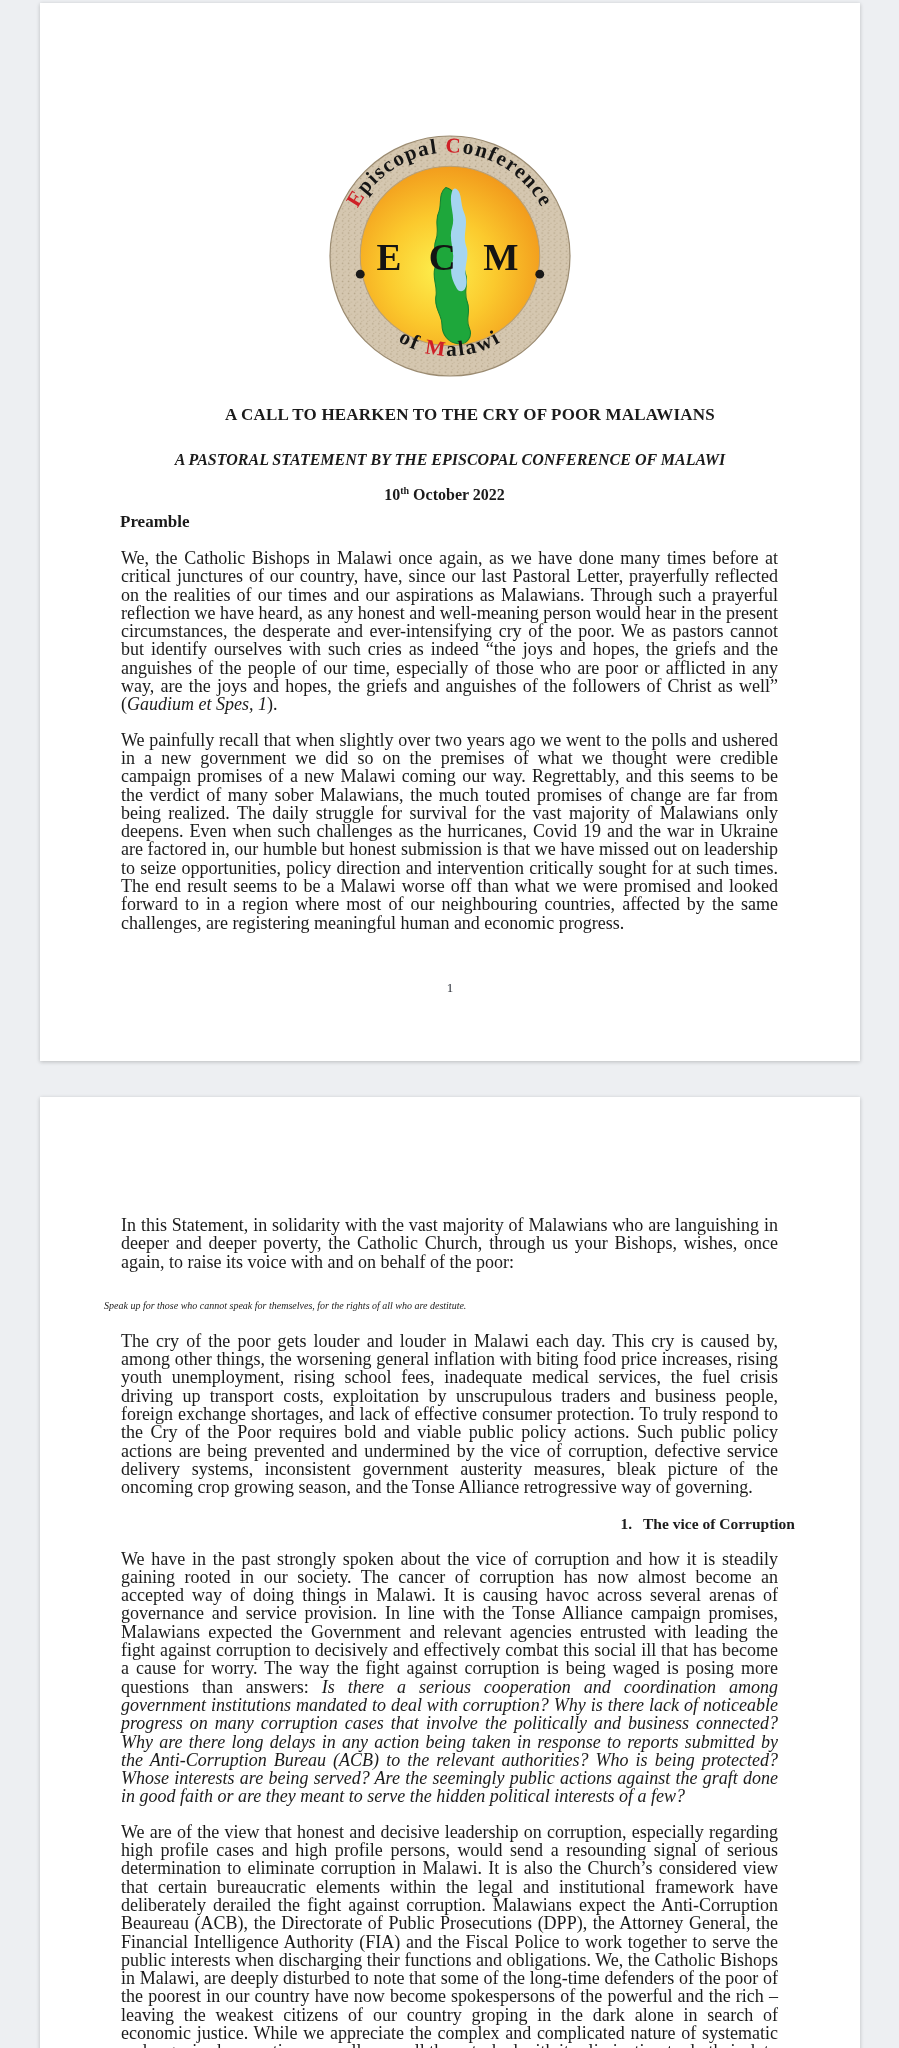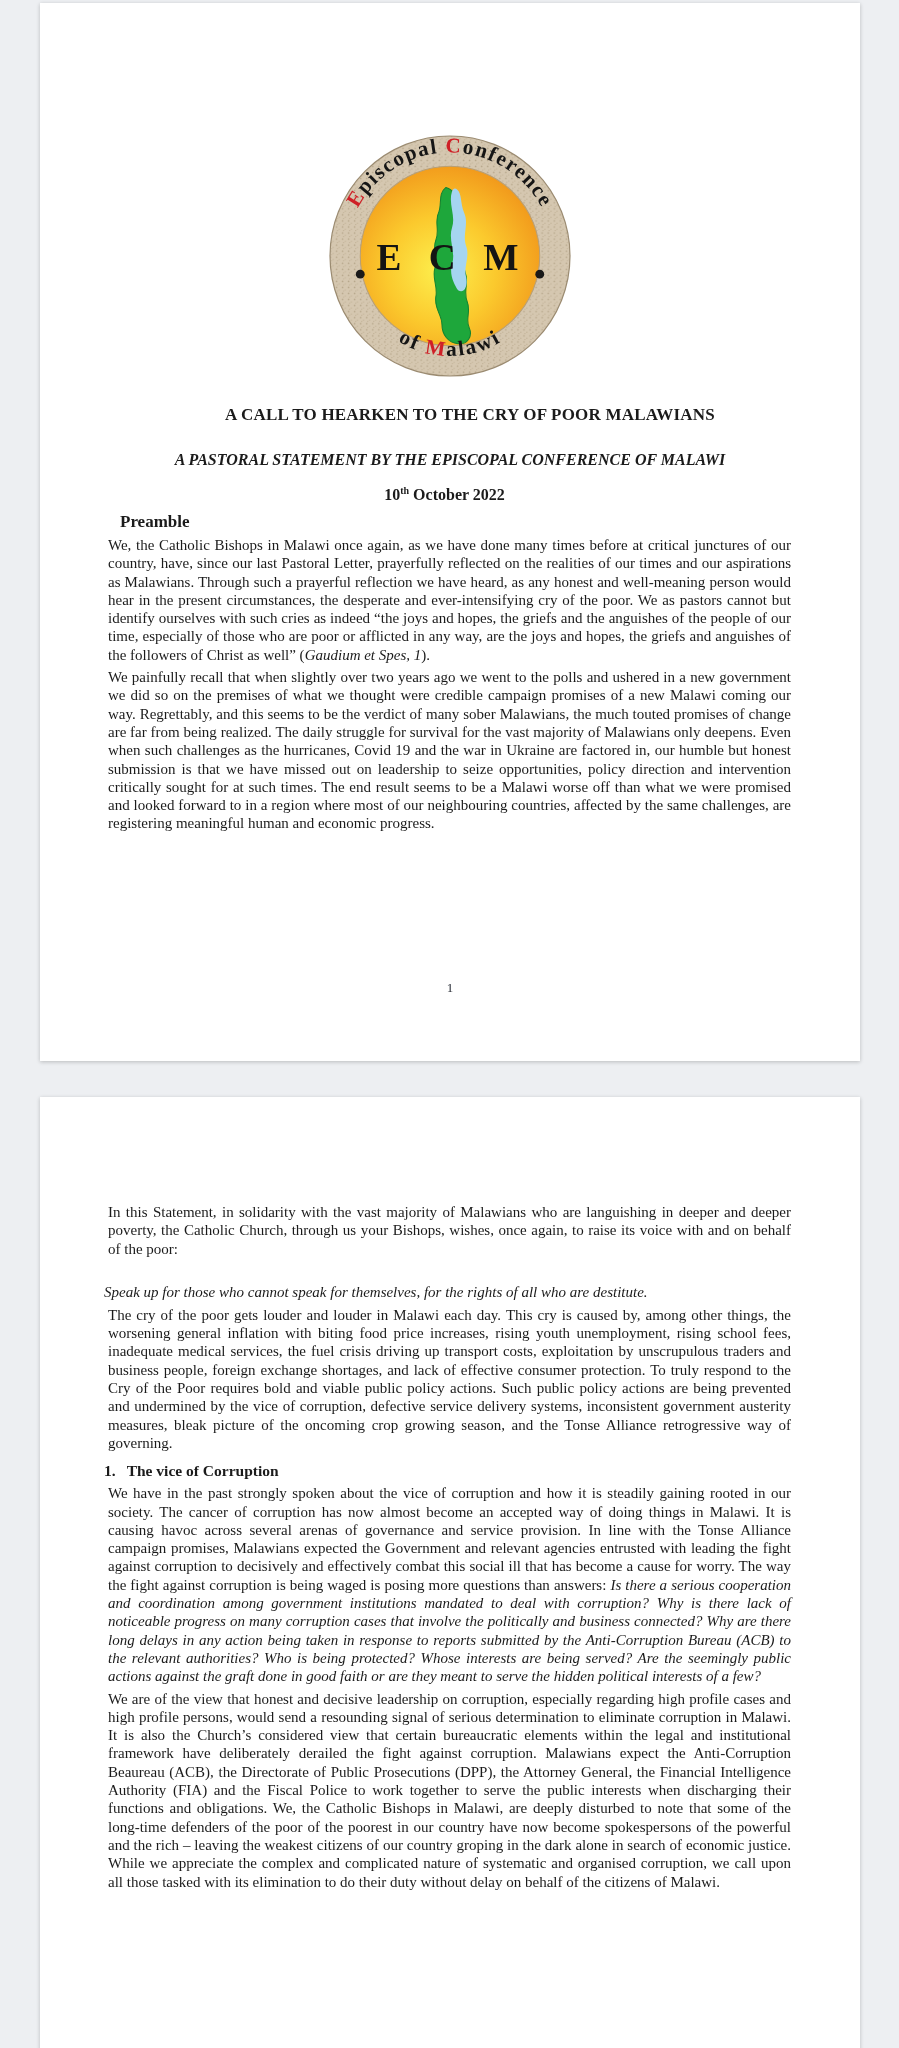--- a/index.html
+++ b/index.html
@@ -31,36 +31,36 @@
   .doc-date{
     margin:16px 11px 0 0;text-align:center;
     font-size:16px;font-weight:bold;line-height:19px;
   }
   .doc-date sup{font-size:10px;line-height:0;}
 
   .section-heading{
     margin:8px 0 0 16px;font-size:17px;font-weight:bold;line-height:20px;
   }
   .num-heading{
-    margin:9px 0 0 0;font-size:15.5px;font-weight:bold;line-height:19px;
+    margin:9px 0 0 0;font-size:15.5px;font-weight:bold;line-height:19px;text-align:right;
   }
   .num-heading .h-label{margin-left:11px;}
 
   p.body{
-    margin:4px;font-size:15px;line-height:18.3px;
+    margin:17px;font-size:18px;line-height:18.3px;
     text-align:justify;text-justify:inter-word;
   }
   .mt-a{margin-top:18px;}
   .mt-b{margin-top:26px;}
   .mt-c{margin-top:24px;}
   .mt-d{margin-top:21px;}
   .mt-e{margin-top:2px;}
   .pad-top-p2{padding-top:102px;}
 
-  .quote{margin:25px 0 0 0;font-size:15px;line-height:19px;}
+  .quote{margin:25px 0 0 0;font-size:10px;line-height:19px;}
   .quote .q-line{display:block;}
 
   .page-number{
     position:absolute;top:977px;left:0;width:100%;
     text-align:center;font-size:13px;color:#2b2f38;
   }
 </style>
 </head>
 <body>
 

